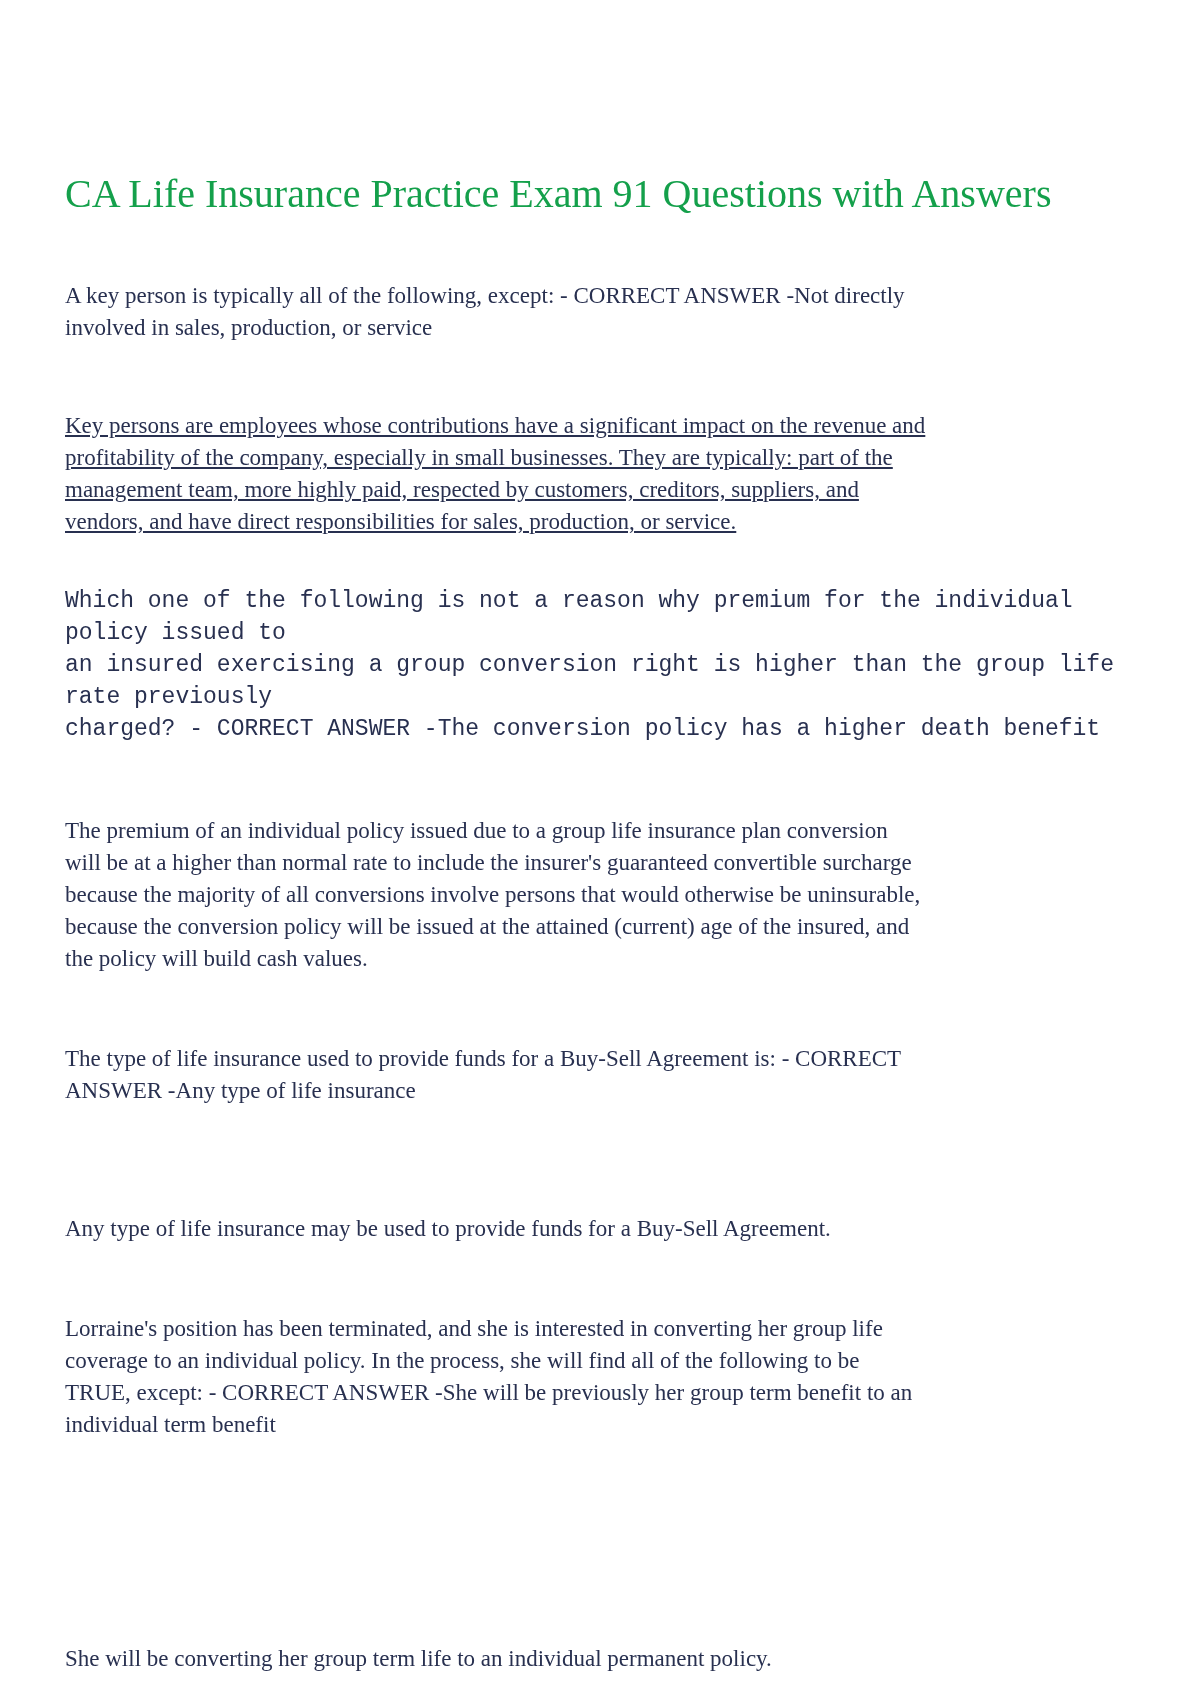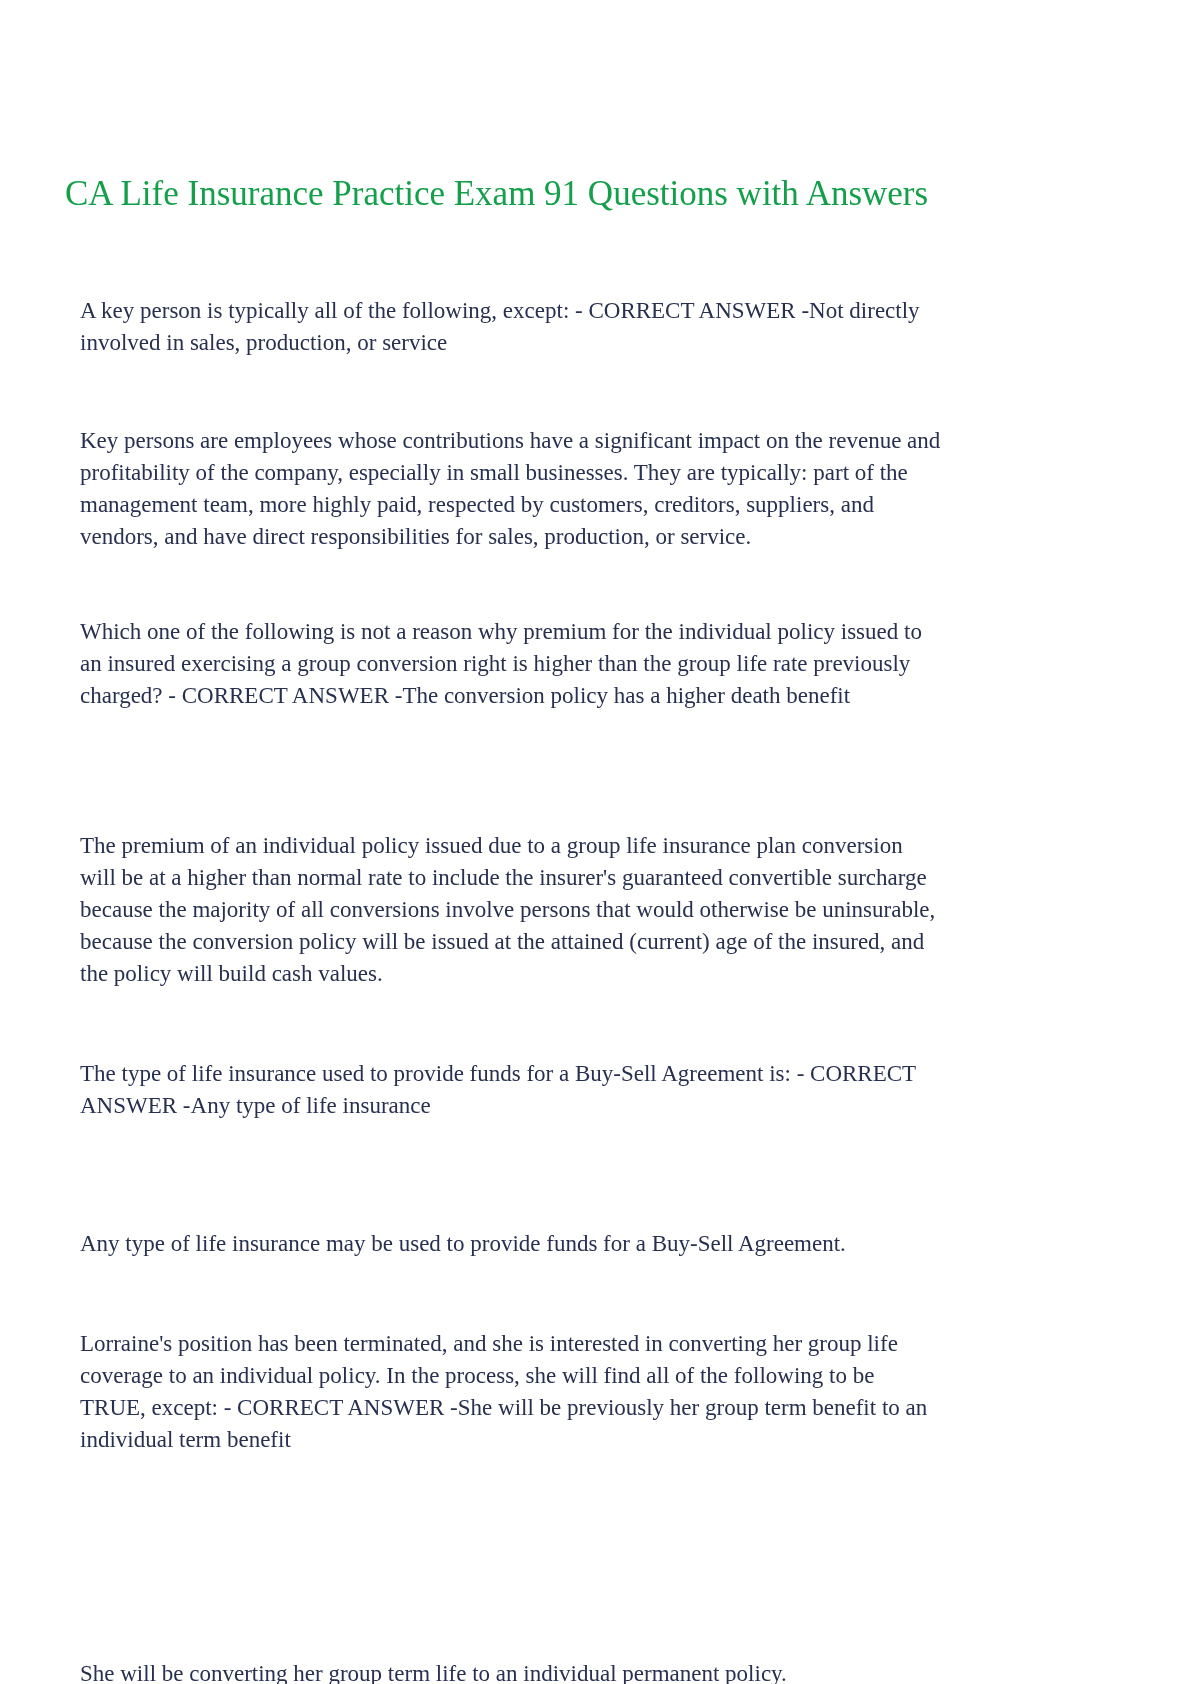--- a/index.html
+++ b/index.html
@@ -13,40 +13,40 @@
     height: 1684px;
     background: #ffffff;
     overflow: hidden;
     font-family: "Liberation Serif", "DejaVu Serif", serif;
   }
   .doc-title {
     position: absolute;
     left: 65px;
     top: 174px;
     margin: 0;
-    font-size: 35px;
+    font-size: 40px;
     font-weight: 400;
     line-height: 40px;
     color: #14a04b;
     white-space: pre-line;
   }
   .para {
     position: absolute;
     left: 65px;
     width: 1080px;
-    margin: 15px;
+    margin: 0;
     font-size: 23px;
     font-weight: 400;
     line-height: 32px;
     color: #283050;
     white-space: pre-line;
   }
   .p1 { top: 280px; }
-  .p2 { top: 410px; }
-  .p3 { top: 601px; }
+  .p2 { top: 410px; text-decoration: underline; }
+  .p3 { top: 585px; font-family: Liberation Mono, monospace; }
   .p4 { top: 815px; font-family: Liberation Serif, serif; }
   .p5 { top: 1043px; }
   .p6 { top: 1213px; }
   .p7 { top: 1313px; }
   .p8 { top: 1643px; }
 </style>
 </head>
 <body>
 
 <div class="page">

